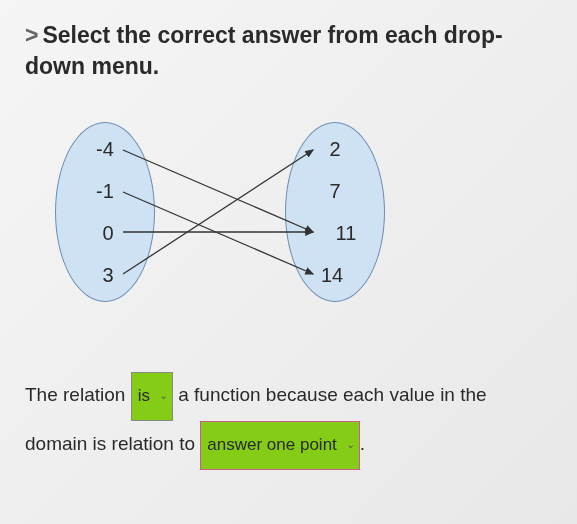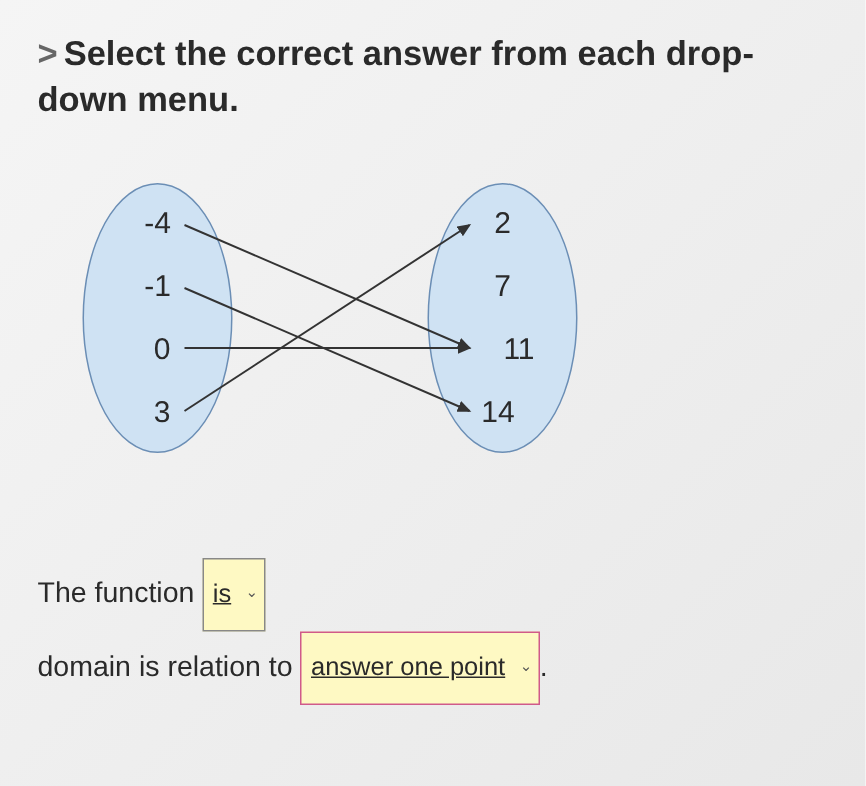--- a/index.html
+++ b/index.html
@@ -64,27 +64,26 @@
     }
     .sentence {
       margin-top: 60px;
       font-size: 19px;
       color: #2a2a2a;
       line-height: 2.4;
     }
     .dropdown {
       display: inline-block;
       border: 1px solid #888;
-      background: #fef9c3;
+      background: #84cc16;
       padding: 3px 6px;
       font-size: 17px;
       position: relative;
       vertical-align: middle;
       min-width: 40px;
-      text-decoration: underline;
     }
     .dropdown.highlight {
       border: 1.5px solid #d05a8a;
     }
     .dropdown .dd-text {
       padding-right: 16px;
     }
     .dropdown .dd-caret {
       position: absolute;
       right: 4px;
@@ -124,25 +123,26 @@
         </marker>
       </defs>
       <line x1="68" y1="38" x2="258" y2="120" stroke="#333" stroke-width="1.3" marker-end="url(#ah)"></line>
       <line x1="68" y1="80" x2="258" y2="162" stroke="#333" stroke-width="1.3" marker-end="url(#ah)"></line>
       <line x1="68" y1="120" x2="258" y2="120" stroke="#333" stroke-width="1.3" marker-end="url(#ah)"></line>
       <line x1="68" y1="162" x2="258" y2="38" stroke="#333" stroke-width="1.3" marker-end="url(#ah)"></line>
     </svg>
   </div>
 
   <div class="sentence">
-    <span>The function </span>
+    <span>The relation </span>
     <span class="dropdown">
       <span class="dd-text">is</span>
       <span class="dd-caret">⌄</span>
     </span>
+    <span> a function because each value in the</span>
     <br>
     <span>domain is relation to </span>
     <span class="dropdown highlight">
       <span class="dd-text">answer one point</span>
       <span class="dd-caret">⌄</span>
     </span><span>.</span>
   </div>
 
 </div>
 

